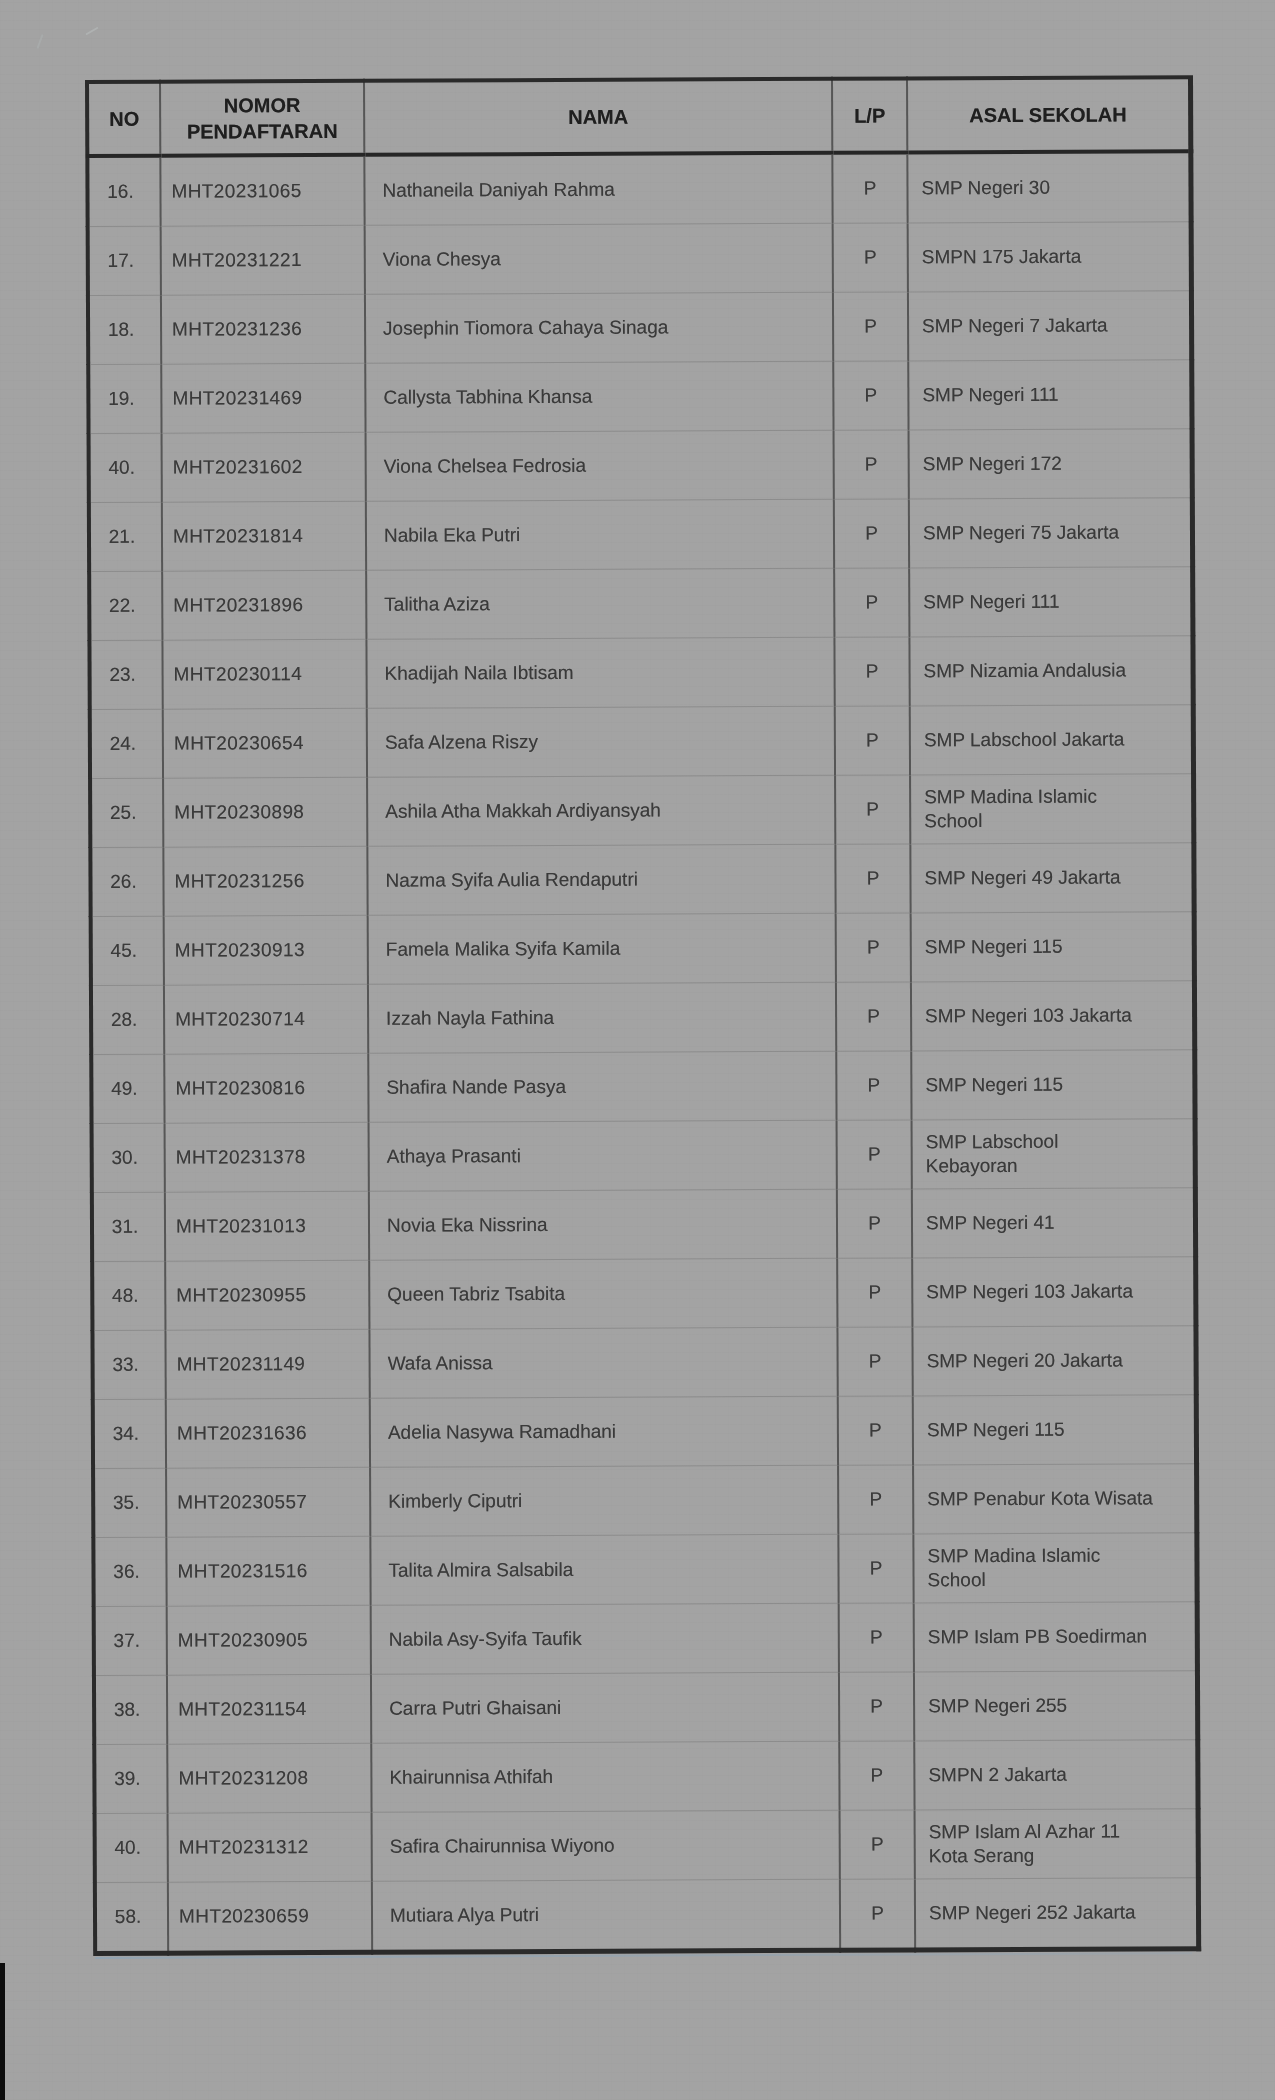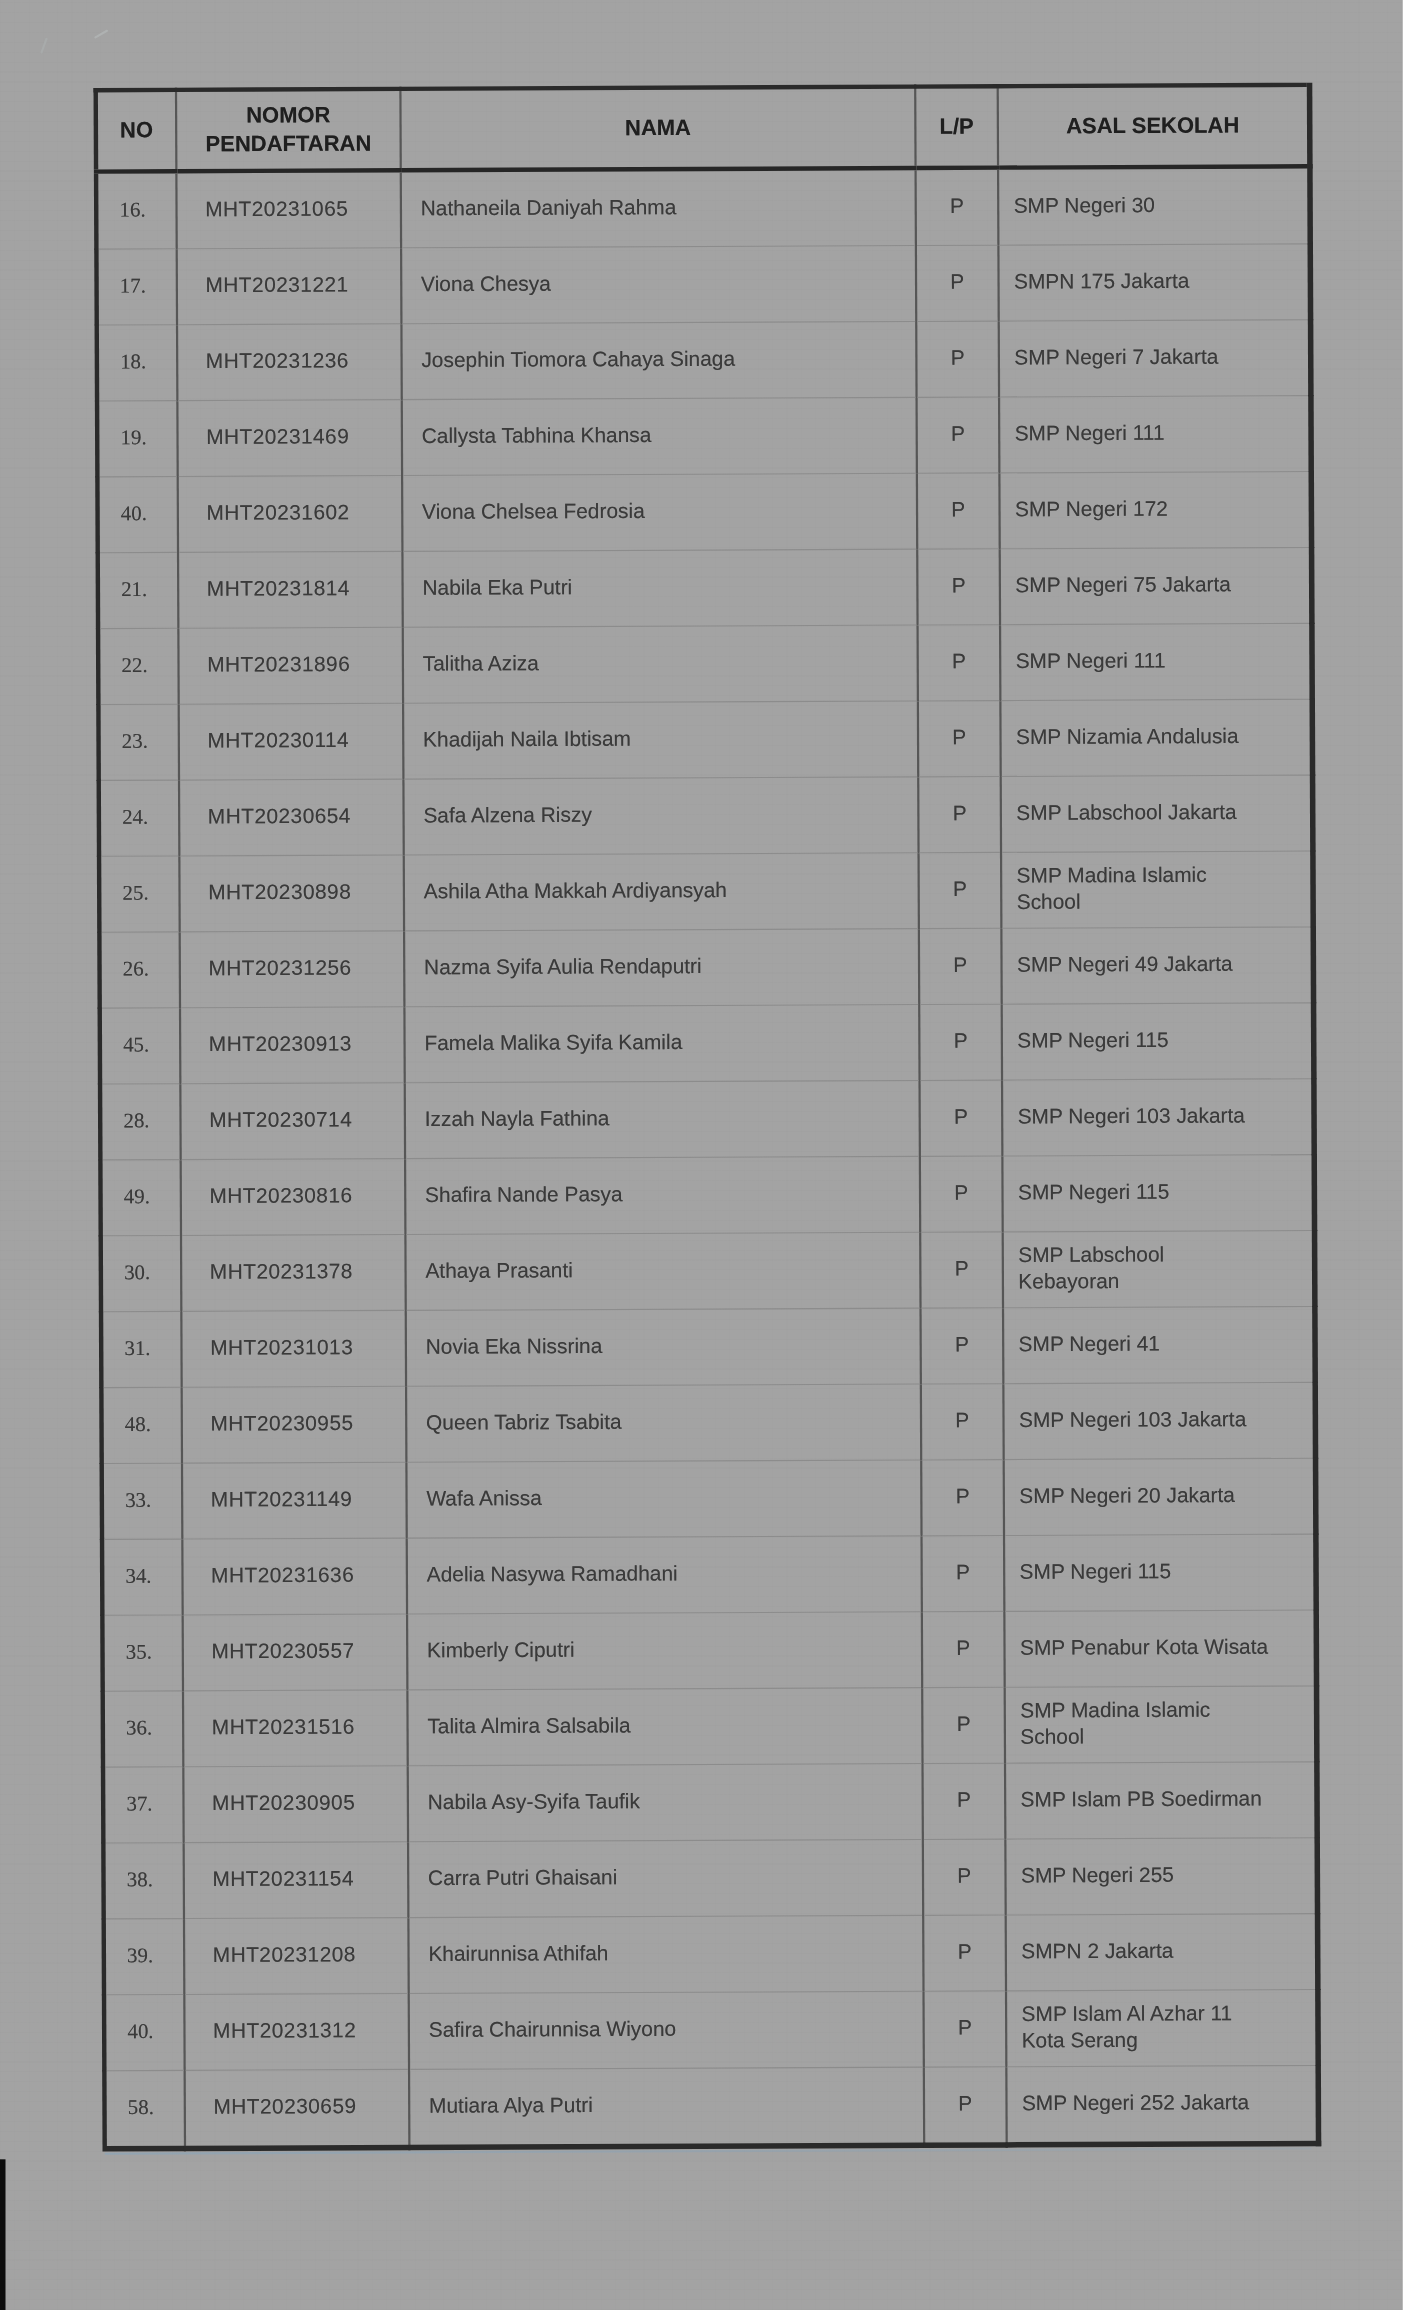--- a/index.html
+++ b/index.html
@@ -75,22 +75,22 @@
     font-size:19px;
     line-height:24px;
     border-top:1px solid #8c8c8c;
     border-left:2px solid #565656;
     color:#3a3a3a;
     text-shadow:0 0 .4px rgba(55,55,55,.5);
     padding:4px 0;
   }
   tbody td:first-child { border-left:none; }
 
-  td.c-no     { text-align:center; padding-right:8px;font-family:Liberation Serif, serif; }
-  td.c-reg    { padding-left:25px; letter-spacing:.4px; }
+  td.c-no     { text-align:center; padding-right:8px; }
+  td.c-reg    { padding-left:10px; letter-spacing:.4px; }
   td.c-name   { padding-left:17px; }
   td.c-lp     { text-align:center; }
   td.c-school { padding-left:13px; padding-right:6px; white-space:pre-line; }
 
   .scan-strip {
     position:absolute;
     left:0; top:1963px;
     width:5px; height:137px;
     background:#0d0d0d;
   }

